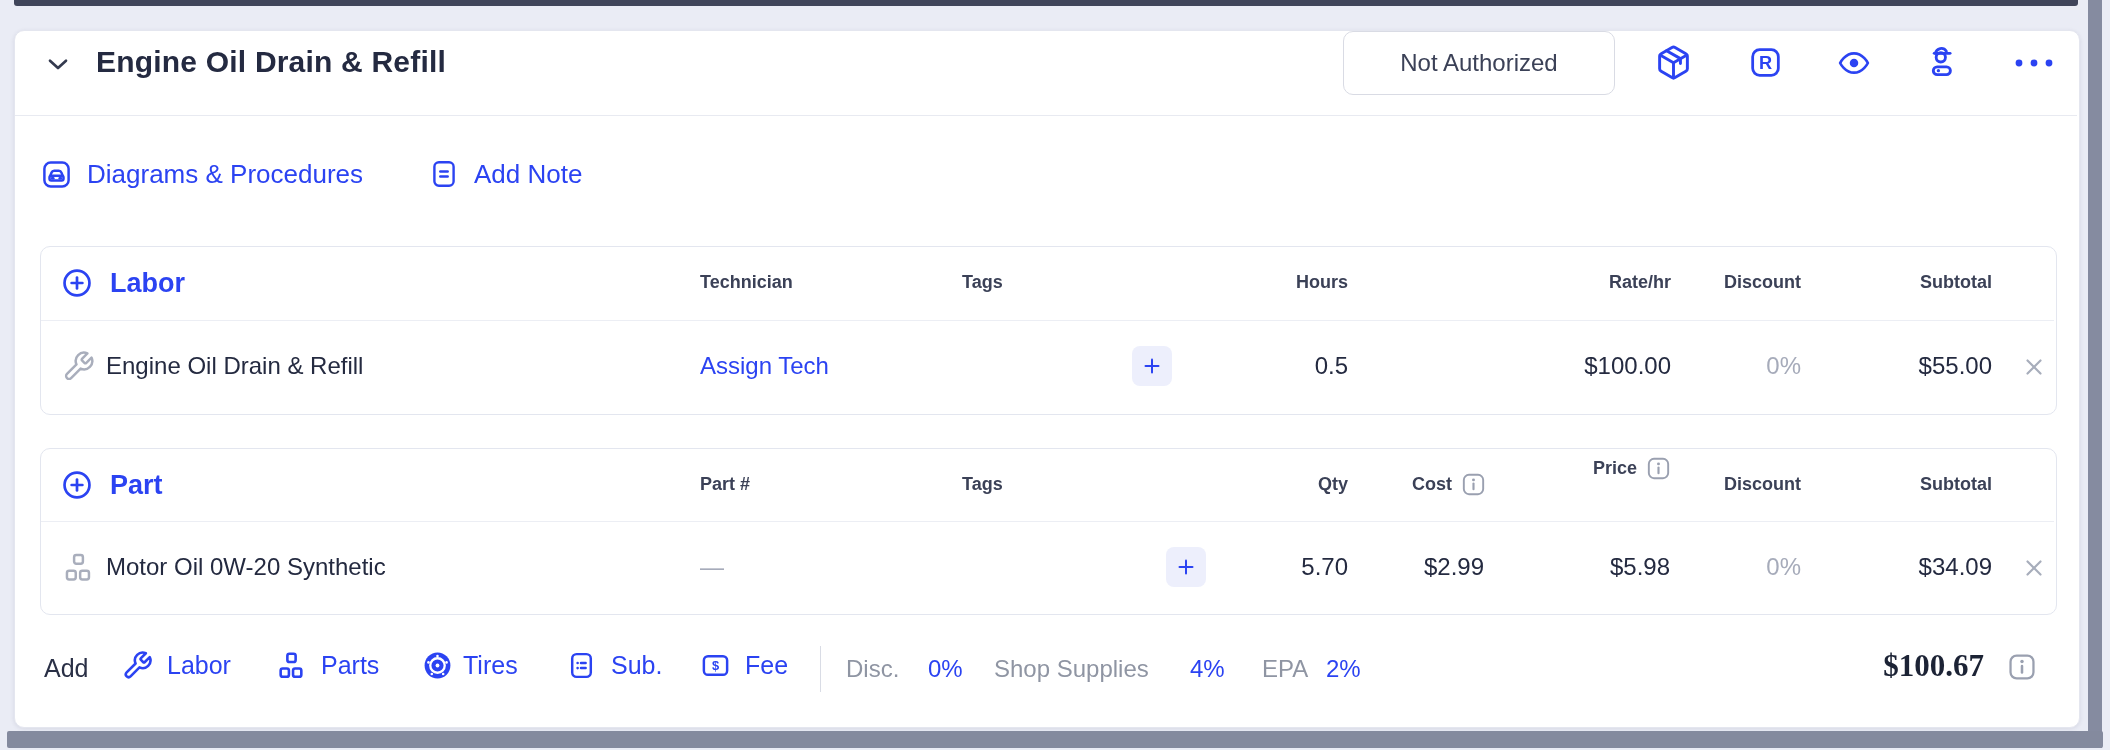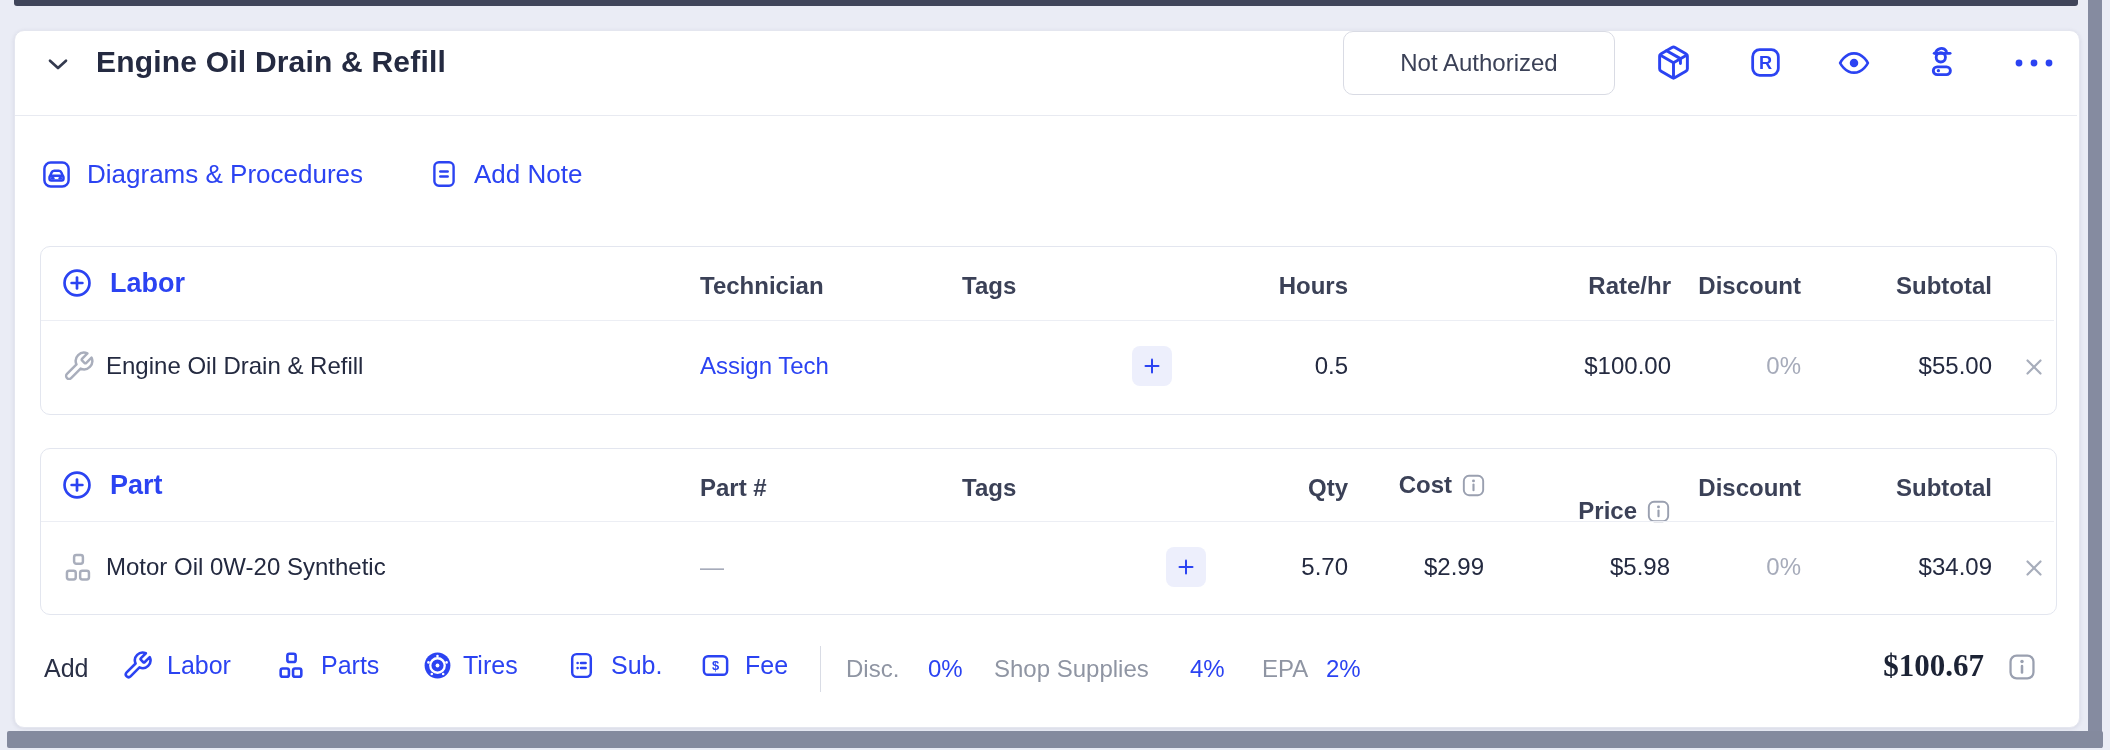--- a/index.html
+++ b/index.html
@@ -12,21 +12,21 @@
   .hscroll{left:7px;top:731px;width:2096px;height:17px;background:#848a9e;border-radius:2px;}
   .title{font-size:30px;font-weight:700;color:#242a41;letter-spacing:.2px;}
   .statusbtn{left:1343px;top:31px;width:270px;height:62px;border:1px solid #d9dbe4;border-radius:10px;
         background:#fff;display:flex;align-items:center;justify-content:center;
         font-size:24px;color:#3b4157;cursor:pointer;}
   .iconbtn{color:#2b43f2;cursor:pointer;}
   .hdiv{height:1px;background:#e8eaf1;}
   .link{display:flex;align-items:center;gap:14px;color:#2b43f2;font-size:26px;cursor:pointer;}
   .panel{left:40px;width:2015px;background:#fff;border:1px solid #e3e6ef;border-radius:10px;}
   .secadd{display:flex;align-items:center;gap:16px;color:#2b43f2;font-size:27px;font-weight:700;cursor:pointer;}
-  .hdr-lbl{font-size:24px;font-weight:700;color:#3b4157;}
+  .hdr-lbl{font-size:18px;font-weight:700;color:#3b4157;}
   .cell{font-size:24px;color:#242a40;}
   .r{text-align:right;}
   .blue{color:#2b43f2;}
   .muted{color:#a6abba;}
   .gray-ic{color:#a9aebc;}
   .badge{display:inline-block;background:#d8dae1;color:#1f2636;font-size:22px;font-weight:700;
          border-radius:9px;padding:9px 16px;cursor:pointer;}
   .plusbtn{width:40px;height:40px;background:#edeffc;border-radius:8px;display:flex;align-items:center;
          justify-content:center;color:#2b43f2;cursor:pointer;}
   .closebtn{color:#a7adbb;cursor:pointer;}
@@ -188,21 +188,21 @@
   <div class="abs hdr-lbl costhdr" style="right:623px;top:471px;width:170px;">
     <span>Cost</span>
     <span style="color:#9aa0b0;">
       <svg width="27" height="27" viewBox="0 0 24 24" fill="none" stroke="currentColor" stroke-width="1.7">
           <rect x="3.4" y="3.4" width="17.2" height="17.2" rx="4.6"></rect>
           <line x1="12" y1="11.2" x2="12" y2="16.2" stroke-width="1.9" stroke-linecap="round"></line>
           <circle cx="12" cy="7.9" r="1.3" fill="currentColor" stroke="none"></circle>
         </svg>
     </span>
   </div>
-  <div class="abs hdr-lbl costhdr" style="right:438px;top:497px;width:170px;">
+  <div class="abs hdr-lbl costhdr" style="right:438px;top:455px;width:170px;">
     <span>Price</span>
     <span style="color:#9aa0b0;">
       <svg width="27" height="27" viewBox="0 0 24 24" fill="none" stroke="currentColor" stroke-width="1.7">
           <rect x="3.4" y="3.4" width="17.2" height="17.2" rx="4.6"></rect>
           <line x1="12" y1="11.2" x2="12" y2="16.2" stroke-width="1.9" stroke-linecap="round"></line>
           <circle cx="12" cy="7.9" r="1.3" fill="currentColor" stroke="none"></circle>
         </svg>
     </span>
   </div>
   <div class="abs hdr-lbl r" style="right:309px;top:474px;width:120px;">Discount</div>

